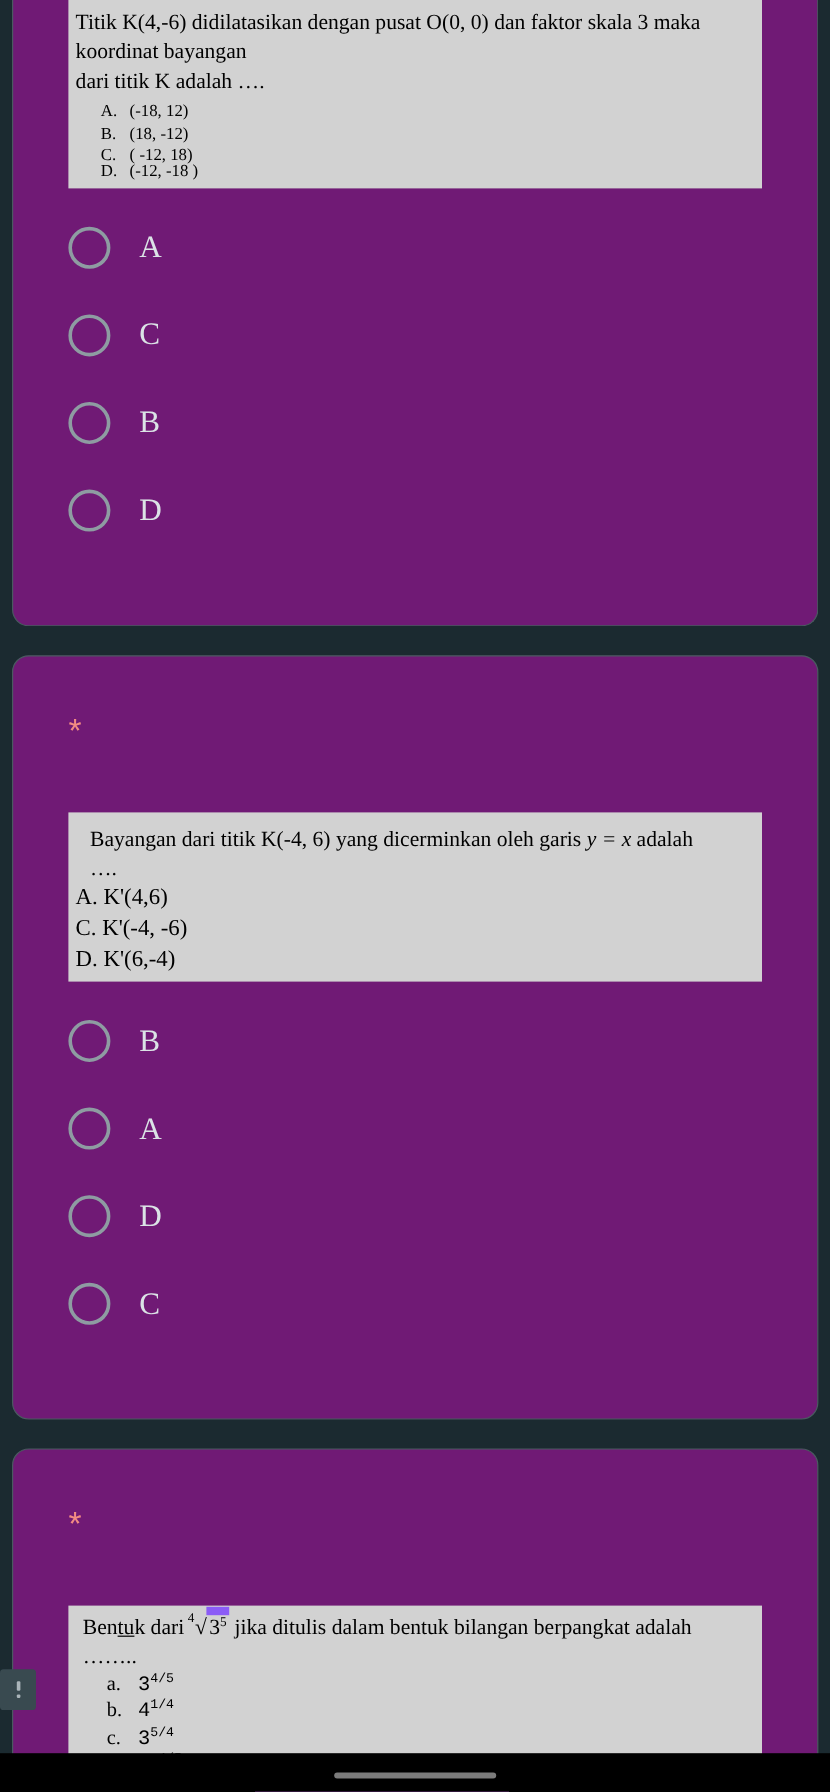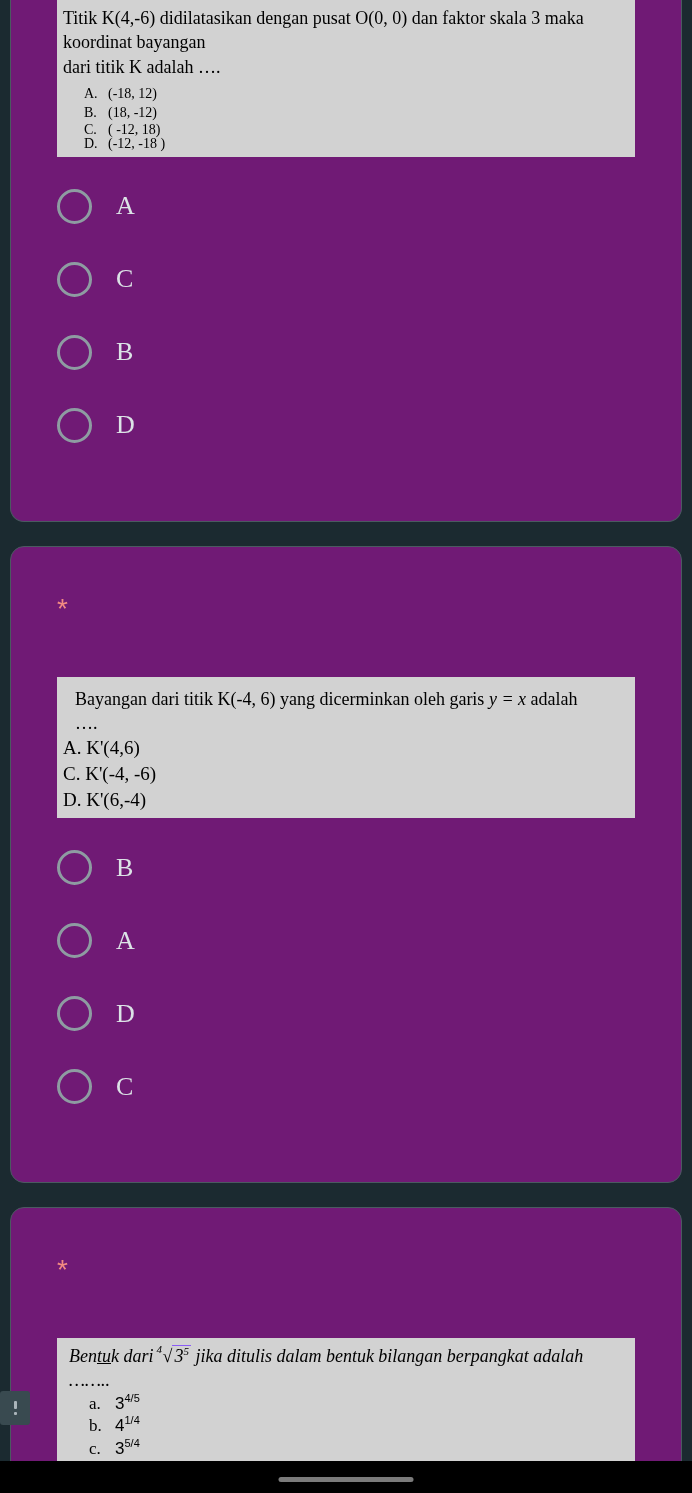--- a/index.html
+++ b/index.html
@@ -75,54 +75,53 @@
       padding-left: 14px;
     }
     .q2-options div {
       padding-left: 2px;
       font-size: 19px;
       line-height: 1.35;
     }
     .q3-prompt {
       padding: 2px 8px 0 8px;
       font-size: 18px;
-      font-style: italic;
     }
     .radical-wrap {
       position: relative;
       display: inline-block;
       vertical-align: baseline;
     }
     .root-index {
       font-size: 11px;
       position: absolute;
       top: -2px;
       left: -6px;
     }
     .radicand {
-      border-top: 1px solid #8b5cf6;
+      border-top: 7px solid #8b5cf6;
       padding: 0 2px;
     }
     .sup {
       font-size: 11px;
       vertical-align: super;
     }
     .q3-options {
       padding-left: 28px;
     }
     .q3-opt {
       font-size: 17px;
       line-height: 1.2;
     }
     .q3-opt .lbl {
       display: inline-block;
       width: 26px;
     }
     .q3-opt .val {
-      font-family: Liberation Sans, sans-serif;
+      font-family: Liberation Mono, monospace;
     }
     .q3-sup {
       font-size: 11px;
       vertical-align: super;
     }
     .options-group {
       margin-top: 32px;
     }
     .radio-row {
       display: flex;

